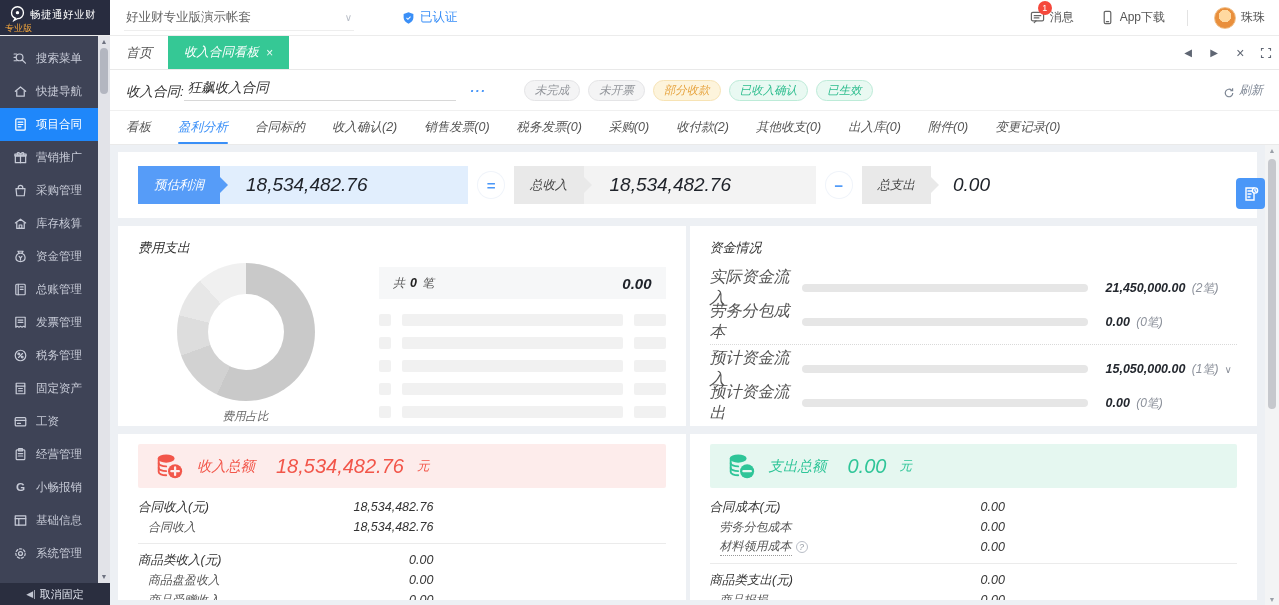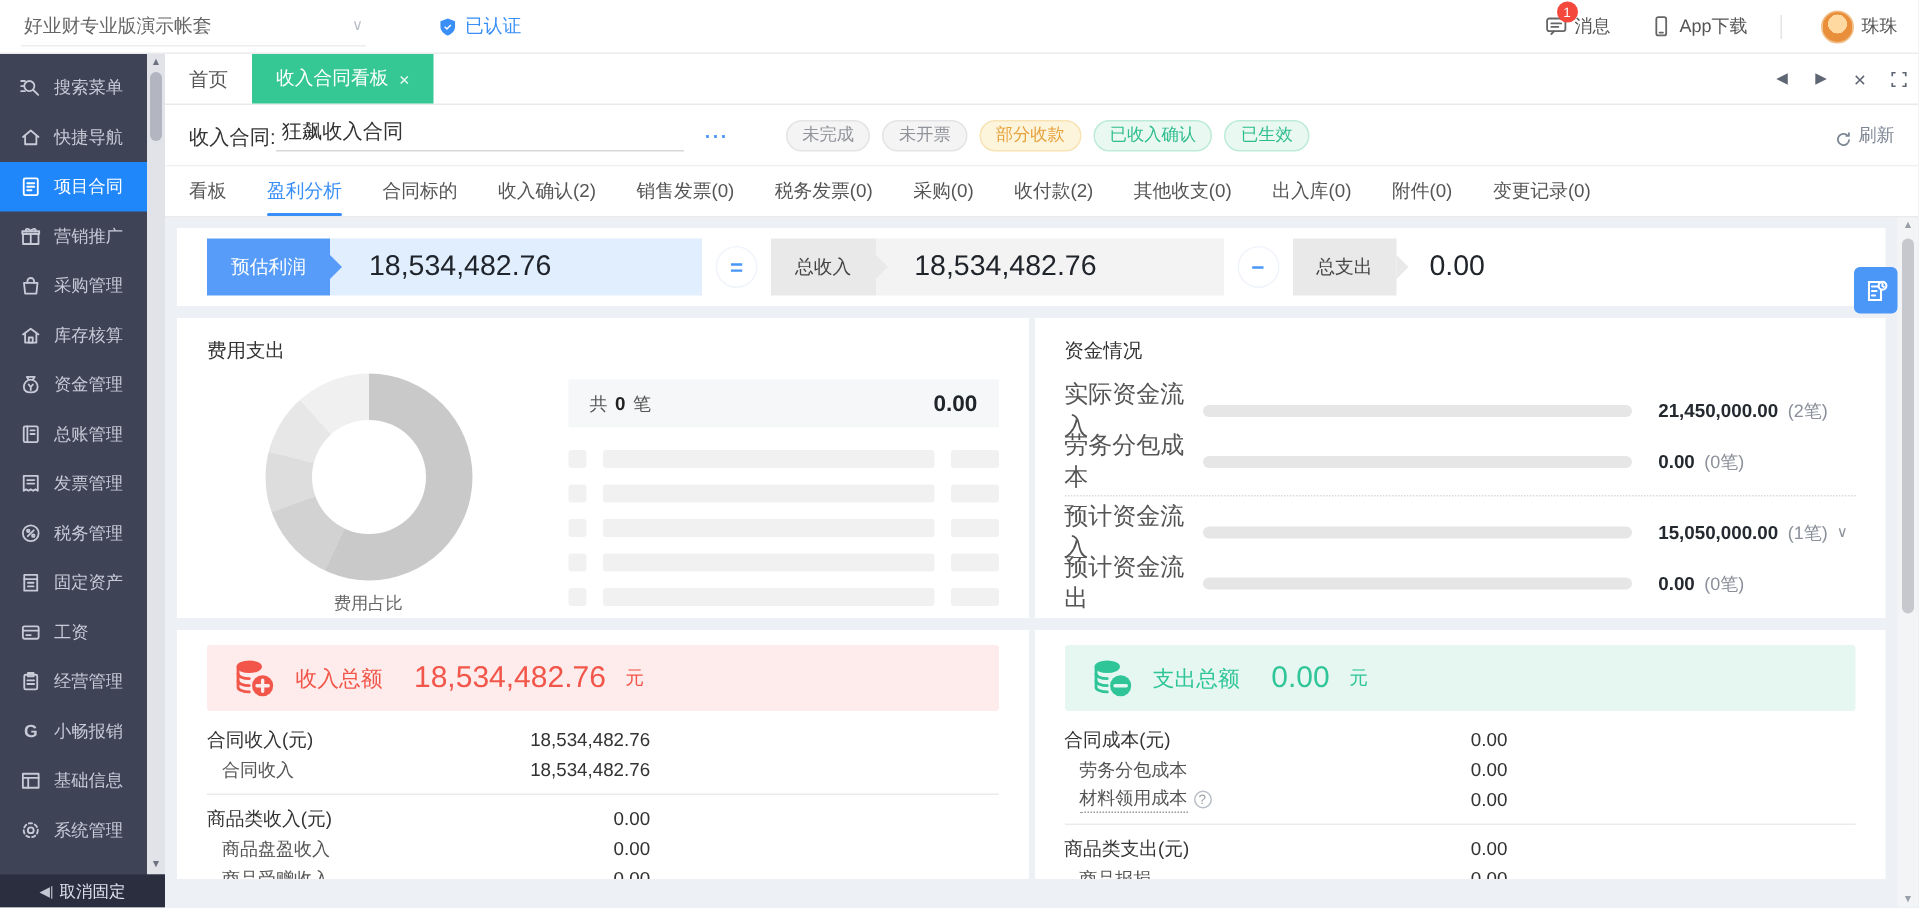--- a/index.html
+++ b/index.html
@@ -36,21 +36,21 @@
   .side-items { padding-top:6px; width:98px; }
   .side-item { height:33px; display:flex; align-items:center; gap:8px; padding-left:13px; color:#c7cbd7; cursor:pointer; font-size:11.5px; white-space:nowrap; }
   .side-item .side-ico { width:15px; height:15px; flex:0 0 15px; display:flex; }
   .side-item .side-ico svg { width:15px; height:15px; stroke:currentColor; fill:none; stroke-width:1.3; stroke-linecap:round; stroke-linejoin:round; }
   .side-item.active { background:#1f87fa; color:#fff; }
   .unpin-bar { position:absolute; bottom:0; left:0; right:0; height:22px; background:#2a2e3f; color:#dfe2ec;
       font-size:11px; display:flex; align-items:center; justify-content:center; gap:4px; cursor:pointer; }
   .unpin-bar .g { font-size:9px; color:#c3c7d3; }
 
   
-  .content { flex:1; display:flex; flex-direction:column; min-width:0; }
+  .content { flex:1; display:flex; flex-direction:column; min-width:0;font-style:italic; }
 
   
   .tabstrip { height:34px; flex:0 0 34px; background:#fff; display:flex; align-items:stretch; border-bottom:1px solid #e9e9e9; }
   .tab-home { width:58px; display:flex; align-items:center; justify-content:center; color:#555; cursor:pointer; }
   .tab-active { background:#35c895; color:#fff; display:flex; align-items:center; gap:7px; padding:0 16px; cursor:pointer; font-size:12.5px; }
   .tab-active .x { font-size:12px; opacity:.9; }
   .ts-spacer { flex:1; }
   .ts-ctrl { width:26px; display:flex; align-items:center; justify-content:center; color:#5f6673; cursor:pointer; font-size:10px; }
   .ts-ctrl.big { font-size:14px; }
   .ts-ctrl svg { width:12px; height:12px; stroke:#5f6673; fill:none; stroke-width:1.5; }
@@ -77,21 +77,21 @@
   
   .page { flex:1; background:#edf0f4; padding:7px 8px; position:relative; overflow:hidden; min-height:0; }
   .main-scroll { position:absolute; right:0; top:0; bottom:0; width:14px; background:#f3f4f5; display:flex; flex-direction:column; align-items:center; justify-content:space-between; padding:2px 0; }
   .main-scroll .arr { font-size:7px; color:#9aa0a8; cursor:pointer; }
   .main-thumb { position:absolute; top:14px; left:3px; width:8px; height:250px; background:#c6c8cd; border-radius:4px; }
   .float-log { position:absolute; right:14px; top:33px; width:29px; height:31px; background:#4a97f8; border-radius:4px;
       display:flex; align-items:center; justify-content:center; cursor:pointer; z-index:5; }
   .float-log svg { width:16px; height:16px; stroke:#fff; fill:none; stroke-width:1.4; stroke-linecap:round; }
 
   
-  .band { background:#fff; height:52px; display:flex; align-items:center; padding:0 20px; margin-bottom:8px; margin-right:14px; }
+  .band { background:#fff; height:66px; display:flex; align-items:center; padding:0 20px; margin-bottom:8px; margin-right:14px; }
   .chip { height:38px; display:flex; align-items:center; position:relative; }
   .chip-label { padding:0 16px; font-size:12.5px; z-index:2; height:38px; display:flex; align-items:center; }
   .chip-label::after { content:''; position:absolute; right:-8px; top:50%; margin-top:-8px;
       border-left:8px solid; border-top:8px solid transparent; border-bottom:8px solid transparent; }
   .lbl-blue { background:#569cf8; color:#fff; } .lbl-blue::after { border-left-color:#569cf8; }
   .lbl-gray { background:#e9e9e9; color:#444; } .lbl-gray::after { border-left-color:#e9e9e9; }
   .chip-val { height:38px; display:flex; align-items:center; padding-left:26px; font-size:19px; color:#20242b; }
   .val-blue { background:#e1eefd; width:248px; }
   .val-gray { background:#f3f3f3; width:232px; }
   .val-plain { padding-left:22px; }
@@ -152,20 +152,28 @@
   .fin-divider { border-top:1px solid #ebebeb; margin:6px 0; }
 
   svg.mini { width:15px; height:15px; stroke:#666; fill:none; stroke-width:1.3; stroke-linecap:round; stroke-linejoin:round; }
 </style>
 </head>
 <body>
 
 <div class="app">
 
   <div class="topbar">
+    <div class="logo-block">
+      <svg class="logo-mark" viewBox="0 0 20 20">
+        <path d="M10 2c-4 0-7 3-7 7 0 3 2 5.5 4.5 6.5L6 18l4-2c4 0 7-3 7-7s-3-7-7-7z" fill="none" stroke="#fff" stroke-width="1.6"></path>
+        <circle cx="10" cy="9" r="2" fill="#fff"></circle>
+      </svg>
+      <span class="logo-title">畅捷通好业财</span>
+      <span class="logo-sub">专业版</span>
+    </div>
     <div class="topbar-main">
       <div class="account-sel">
         <span>好业财专业版演示帐套</span>
         <span class="chev">∨</span>
       </div>
       <div class="verified">
         <svg width="13" height="14" viewBox="0 0 16 16">
           <path d="M8 1l6 2.2v4.3c0 3.4-2.5 6-6 7.5-3.5-1.5-6-4.1-6-7.5V3.2z" fill="#3a8ff7"></path>
           <path d="M5.5 7.8l1.8 1.8 3.2-3.2" stroke="#fff" stroke-width="1.3" fill="none"></path>
         </svg>

